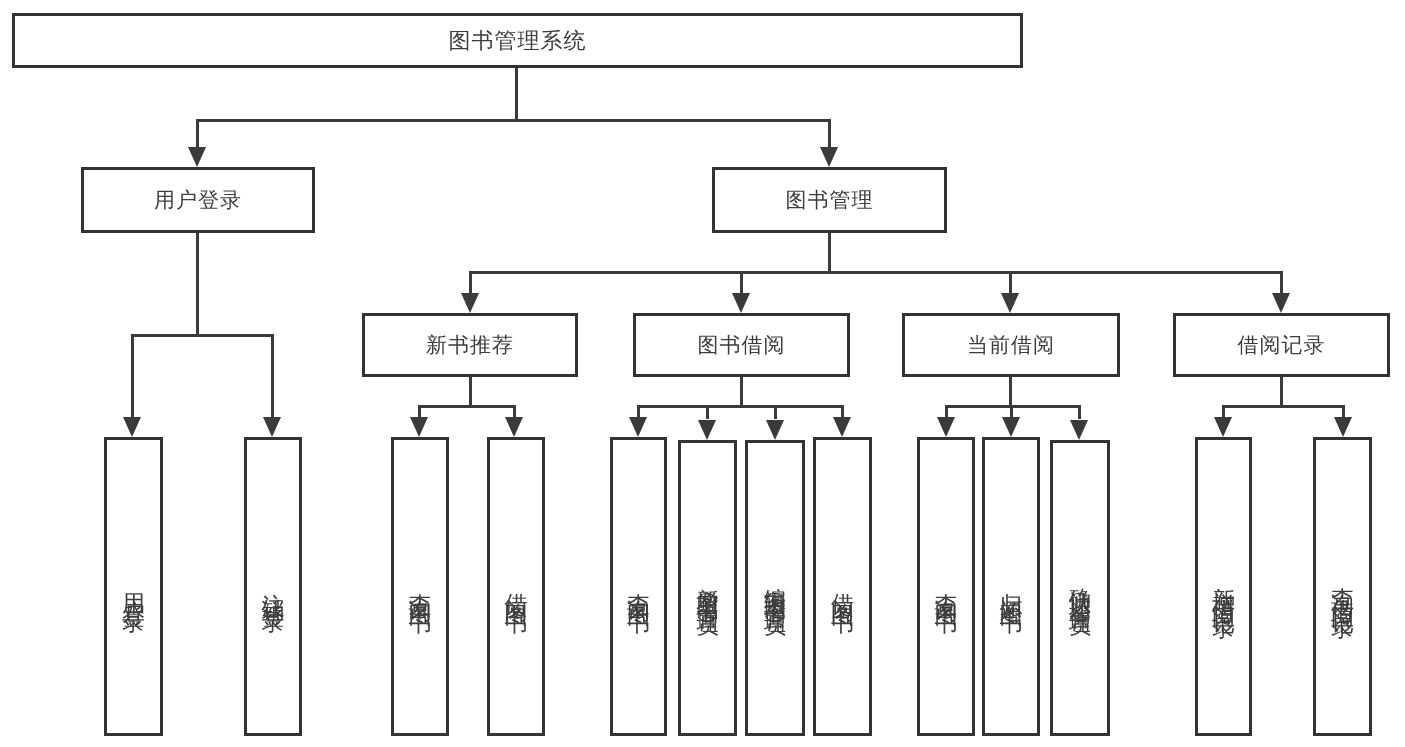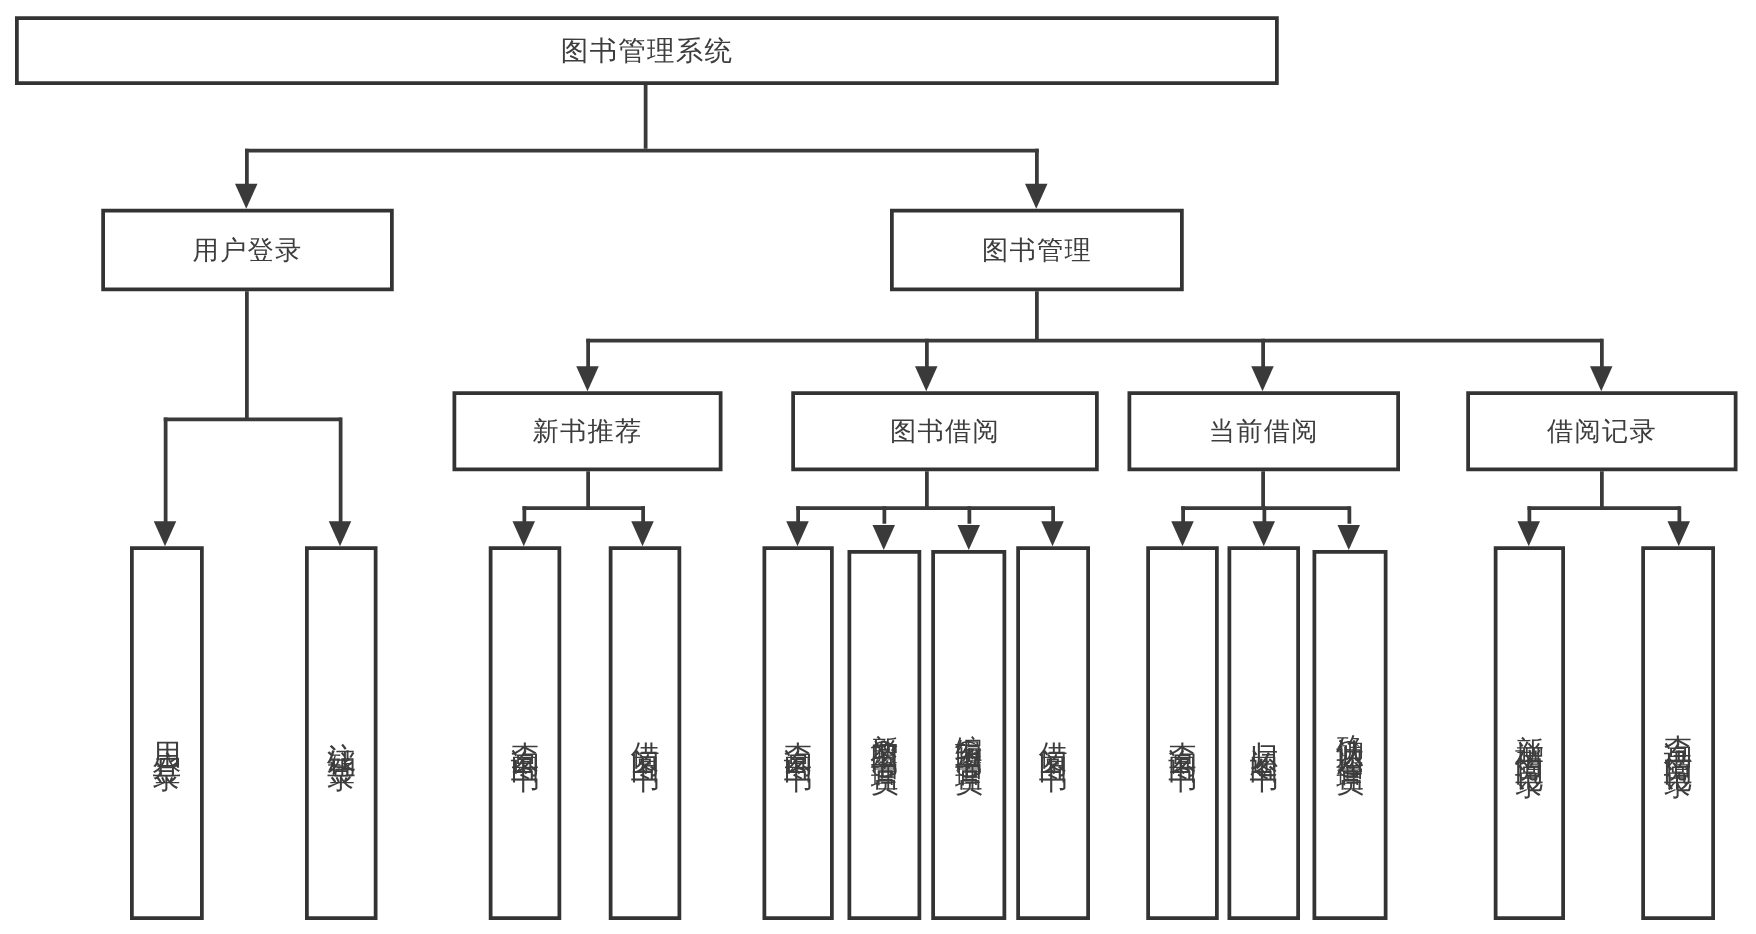--- a/index.html
+++ b/index.html
@@ -60,21 +60,21 @@
 <div class="stage">
 
   <div class="node hnode root-node" style="left:12px;top:13px;width:1011px;height:55px;">图书管理系统</div>
 
   <div class="node hnode" style="left:81px;top:167px;width:234px;height:66px;">用户登录</div>
 
   <div class="node hnode" style="left:362px;top:313px;width:216px;height:64px;">新书推荐</div>
 
   <div class="node hnode" style="left:712px;top:167px;width:235px;height:66px;">图书管理</div>
 
-  <div class="node hnode" style="left:633px;top:313px;width:246px;height:64px;">图书借阅</div>
+  <div class="node hnode" style="left:633px;top:313px;width:217px;height:64px;">图书借阅</div>
 
   <div class="node hnode" style="left:1173px;top:313px;width:217px;height:64px;">借阅记录</div>
 
   <div class="node hnode" style="left:902px;top:313px;width:218px;height:64px;">当前借阅</div>
 
   <div class="node vert" style="left:104px;top:437px;width:59px;height:299px;">用户登录</div>
 
   <div class="node vert" style="left:244px;top:437px;width:58px;height:299px;">注销登录</div>
 
   <div class="node vert" style="left:391px;top:437px;width:58px;height:299px;">查询图书</div>

